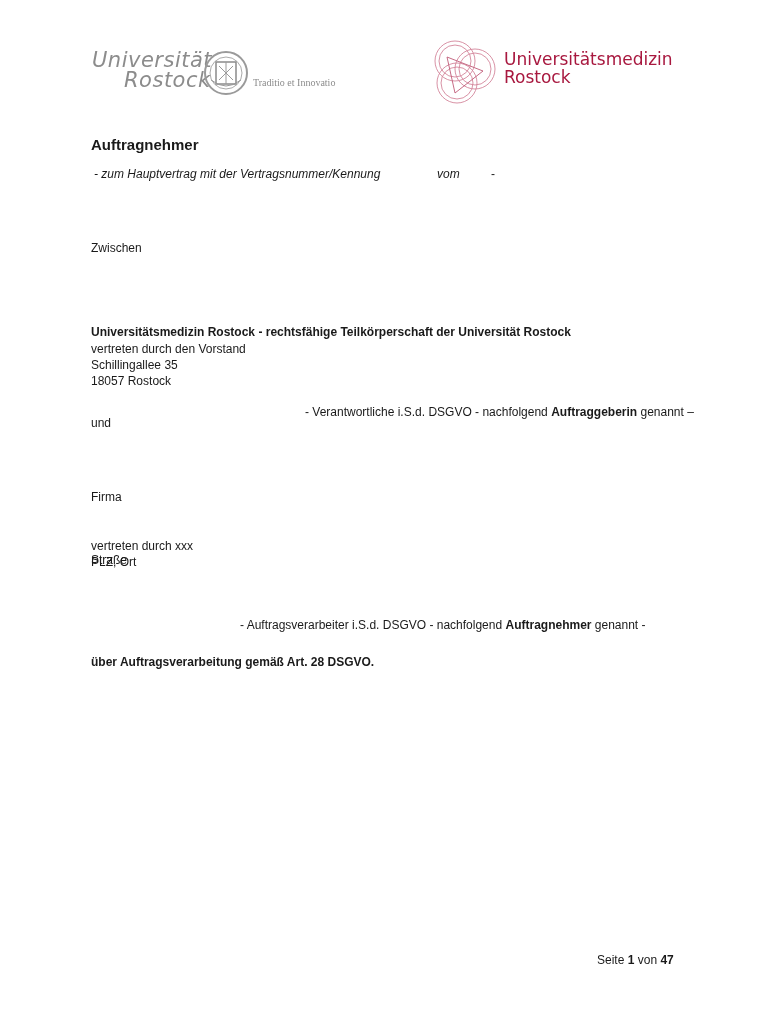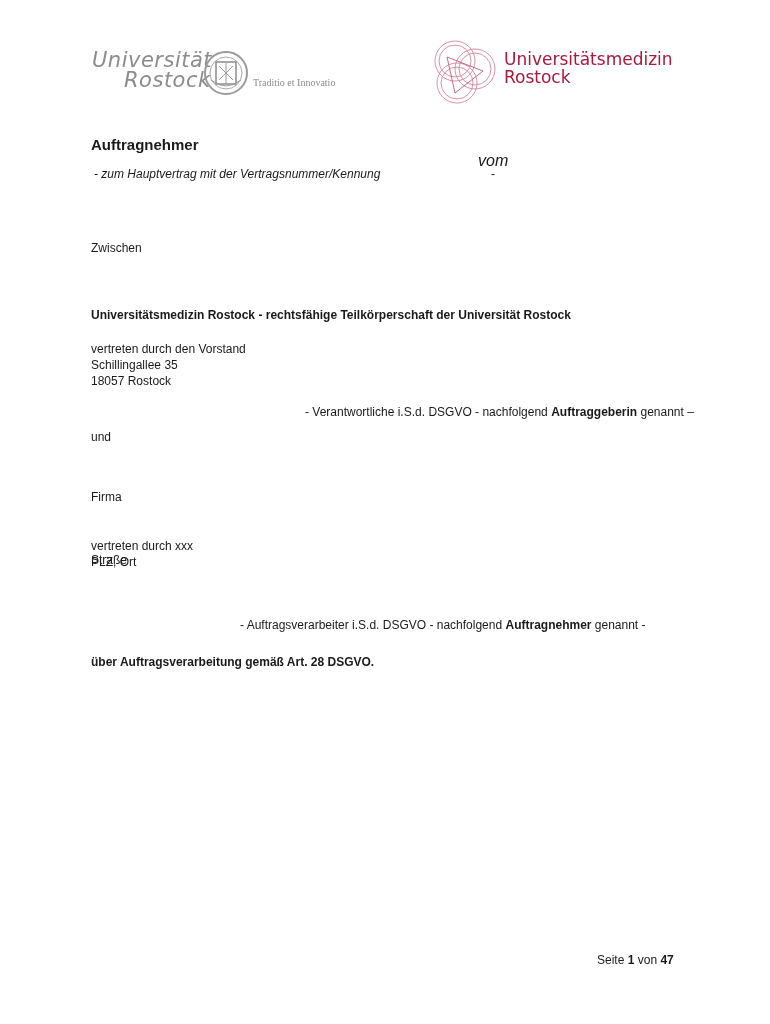--- a/index.html
+++ b/index.html
@@ -13,21 +13,21 @@
   .logo-uni-text .l2 { font-size: 21px; letter-spacing: 0.5px; display: block; padding-left: 32px; }
   .seal { left: 203px; top: 50px; width: 46px; height: 46px; }
   .motto { left: 253px; top: 77px; font-size: 10px; color: #8c8c8c; font-family: "Liberation Serif", serif; }
   .um-mark { left: 425px; top: 37px; width: 80px; height: 72px; }
   .um-text { left: 504px; top: 50px; color: #a8183f; font-family: "DejaVu Sans", sans-serif; line-height: 18px; }
   .um-text .l1 { display: block; font-size: 17px; }
   .um-text .l2 { display: block; font-size: 17px; }
 
   .title { left: 91px; top: 136px; font-size: 15px; font-weight: bold; }
   .subtitle { left: 94px; top: 167px; font-size: 12px; font-style: italic; }
-  .vom { left: 437px; top: 152px; font-size: 16px; font-style: italic; margin-left: 41px; }
+  .vom { left: 437px; top: 167px; font-size: 12px; font-style: italic; }
   .dash { left: 491px; top: 167px; font-size: 12px; }
   .line { left: 91px; font-size: 12px; }
   .bold { font-weight: bold; }
   .role1 { left: 257px; top: 405px; font-size: 12px; margin-left: 48px; }
   .role2 { left: 240px; top: 598px; font-size: 12px; margin-top: 20px; }
   .subject { left: 91px; top: 655px; font-size: 12px; font-weight: bold; }
   .pager { left: 597px; top: 953px; font-size: 12px; }
 </style>
 </head>
 <body>
@@ -65,31 +65,31 @@
   <span class="l2">Rostock</span>
 </div>
 
 <div class="abs title">Auftragnehmer</div>
 <div class="abs subtitle">- zum Hauptvertrag mit der Vertragsnummer/Kennung</div>
 <div class="abs vom">vom</div>
 <div class="abs dash">-</div>
 
 <div class="abs line" style="top:241px;text-align:right;">Zwischen</div>
 
-<div class="abs line bold" style="top:308px;">Universitätsmedizin Rostock - rechtsfähige Teilkörperschaft der Universität Rostock</div>
+<div class="abs line bold" style="top:325px;">Universitätsmedizin Rostock - rechtsfähige Teilkörperschaft der Universität Rostock</div>
 <div class="abs line" style="top:342px;">vertreten durch den Vorstand</div>
 <div class="abs line" style="top:358px;">Schillingallee 35</div>
 <div class="abs line" style="top:374px;">18057 Rostock</div>
 <div class="abs role1">
   <span>- Verantwortliche i.S.d. DSGVO - nachfolgend</span>
   <span class="bold">Auftraggeberin</span>
   <span>genannt –</span>
 </div>
 
-<div class="abs line" style="top:430px;">und</div>
+<div class="abs line" style="top:416px;">und</div>
 
 <div class="abs line" style="top:490px;">Firma</div>
 <div class="abs line" style="top:528px;margin-top:25px;">Straße</div>
 <div class="abs line" style="top:522px;margin-top:33px;">PLZ, Ort</div>
 <div class="abs line" style="top:539px;">vertreten durch xxx</div>
 <div class="abs role2">
   <span>- Auftragsverarbeiter i.S.d. DSGVO - nachfolgend</span>
   <span class="bold">Auftragnehmer</span>
   <span>genannt -</span>
 </div>

